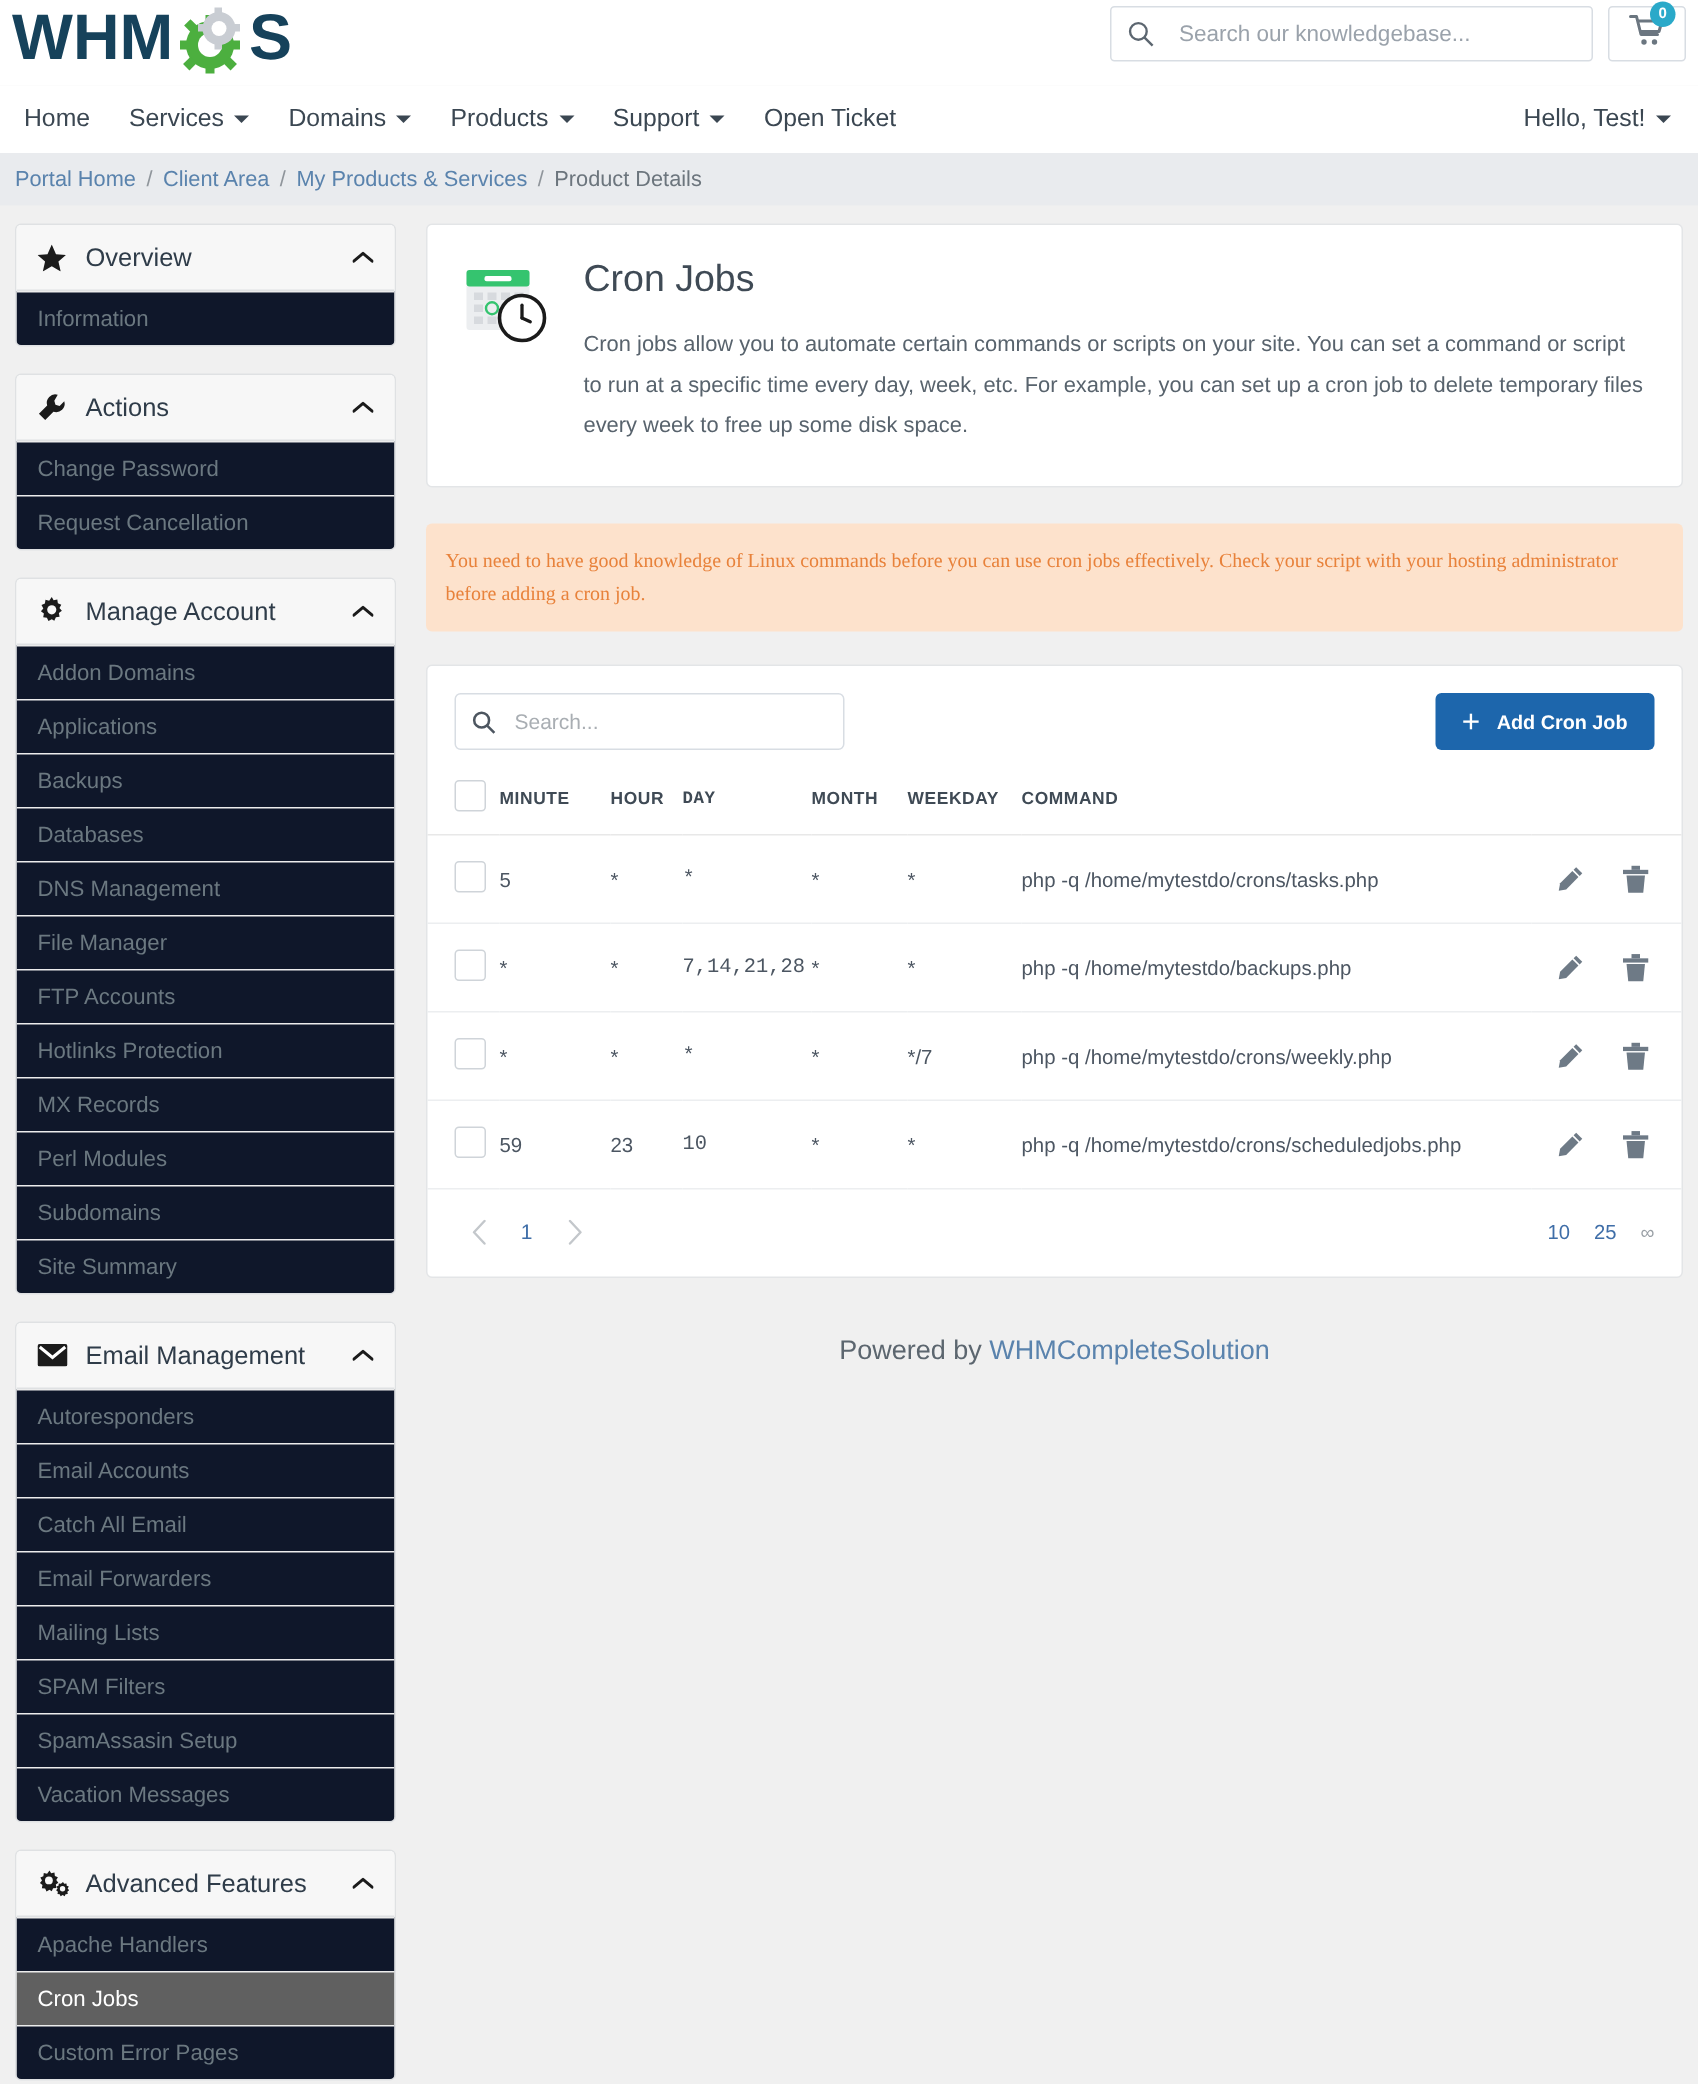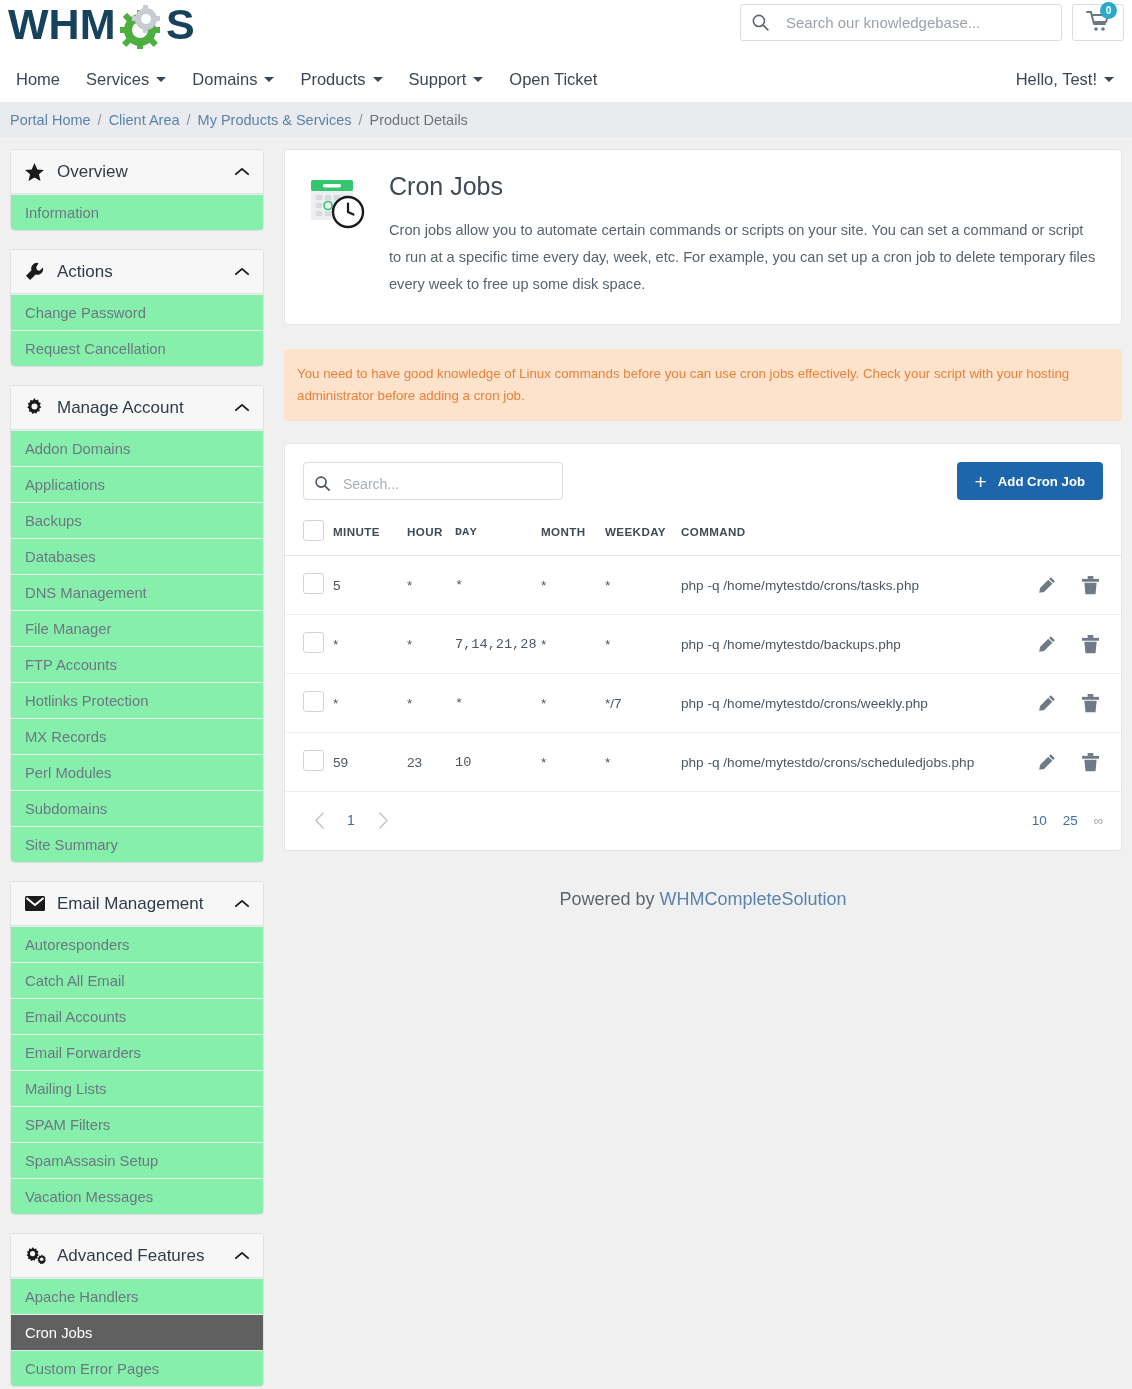--- a/index.html
+++ b/index.html
@@ -157,21 +157,21 @@
   }
   .panel-item {
     height: 36px;
     display: flex;
     align-items: center;
     padding: 0 14px;
     font-size: 14.8px;
     color: #6b7880;
     border-top: 1px solid #ececec;
     cursor: pointer;
-    background: #86efac;
+    background: #0f172a;
   }
   .panel-item:first-of-type { border-top: 0; }
   .panel-item.active {
     background: #606060;
     color: #fff;
   }
 
   
   .card {
     background: #fff;
@@ -196,35 +196,36 @@
   }
 
   .alert-warn {
     background: #fde2cc;
     color: #e8823b;
     font-size: 13.3px;
     line-height: 22px;
     border-radius: 4px;
     padding: 14px 13px;
     margin-bottom: 22px;
+    font-family: Liberation Serif, serif;
   }
 
   
   .table-card { padding: 0; }
   .table-toolbar {
     display: flex;
     align-items: center;
     padding: 18px 18px 10px 18px;
   }
   .tbl-search {
     width: 260px; height: 38px;
     border: 1px solid #d8dde3;
     border-radius: 4px;
-    display: flex; align-items: flex-start;
-    padding: 12px 10px;
+    display: flex; align-items: center;
+    padding: 0 10px;
   }
   .tbl-search .mag { width: 17px; height: 17px; margin-right: 10px; }
   .tbl-search input {
     border: 0; outline: 0; flex: 1;
     font-size: 14px;
     color: #555;
     font-family: "Liberation Sans", sans-serif;
   }
   .tbl-search input::placeholder { color: #a9aeb3; }
   .add-btn {
@@ -506,24 +507,24 @@
         </span>
         <span>Email Management</span>
         <svg class="chev" viewBox="0 0 16 10">
           <polyline points="1,8 8,2 15,8" fill="none" stroke="#1b1b1b" stroke-width="2.2" stroke-linecap="round" stroke-linejoin="round"></polyline>
         </svg>
       </div>
       <div class="panel-item">
           <span>Autoresponders</span>
         </div>
       <div class="panel-item">
+          <span>Email Accounts</span>
+        </div>
+      <div class="panel-item">
           <span>Catch All Email</span>
-        </div>
-      <div class="panel-item">
-          <span>Email Accounts</span>
         </div>
       <div class="panel-item">
           <span>Email Forwarders</span>
         </div>
       <div class="panel-item">
           <span>Mailing Lists</span>
         </div>
       <div class="panel-item">
           <span>SPAM Filters</span>
         </div>

